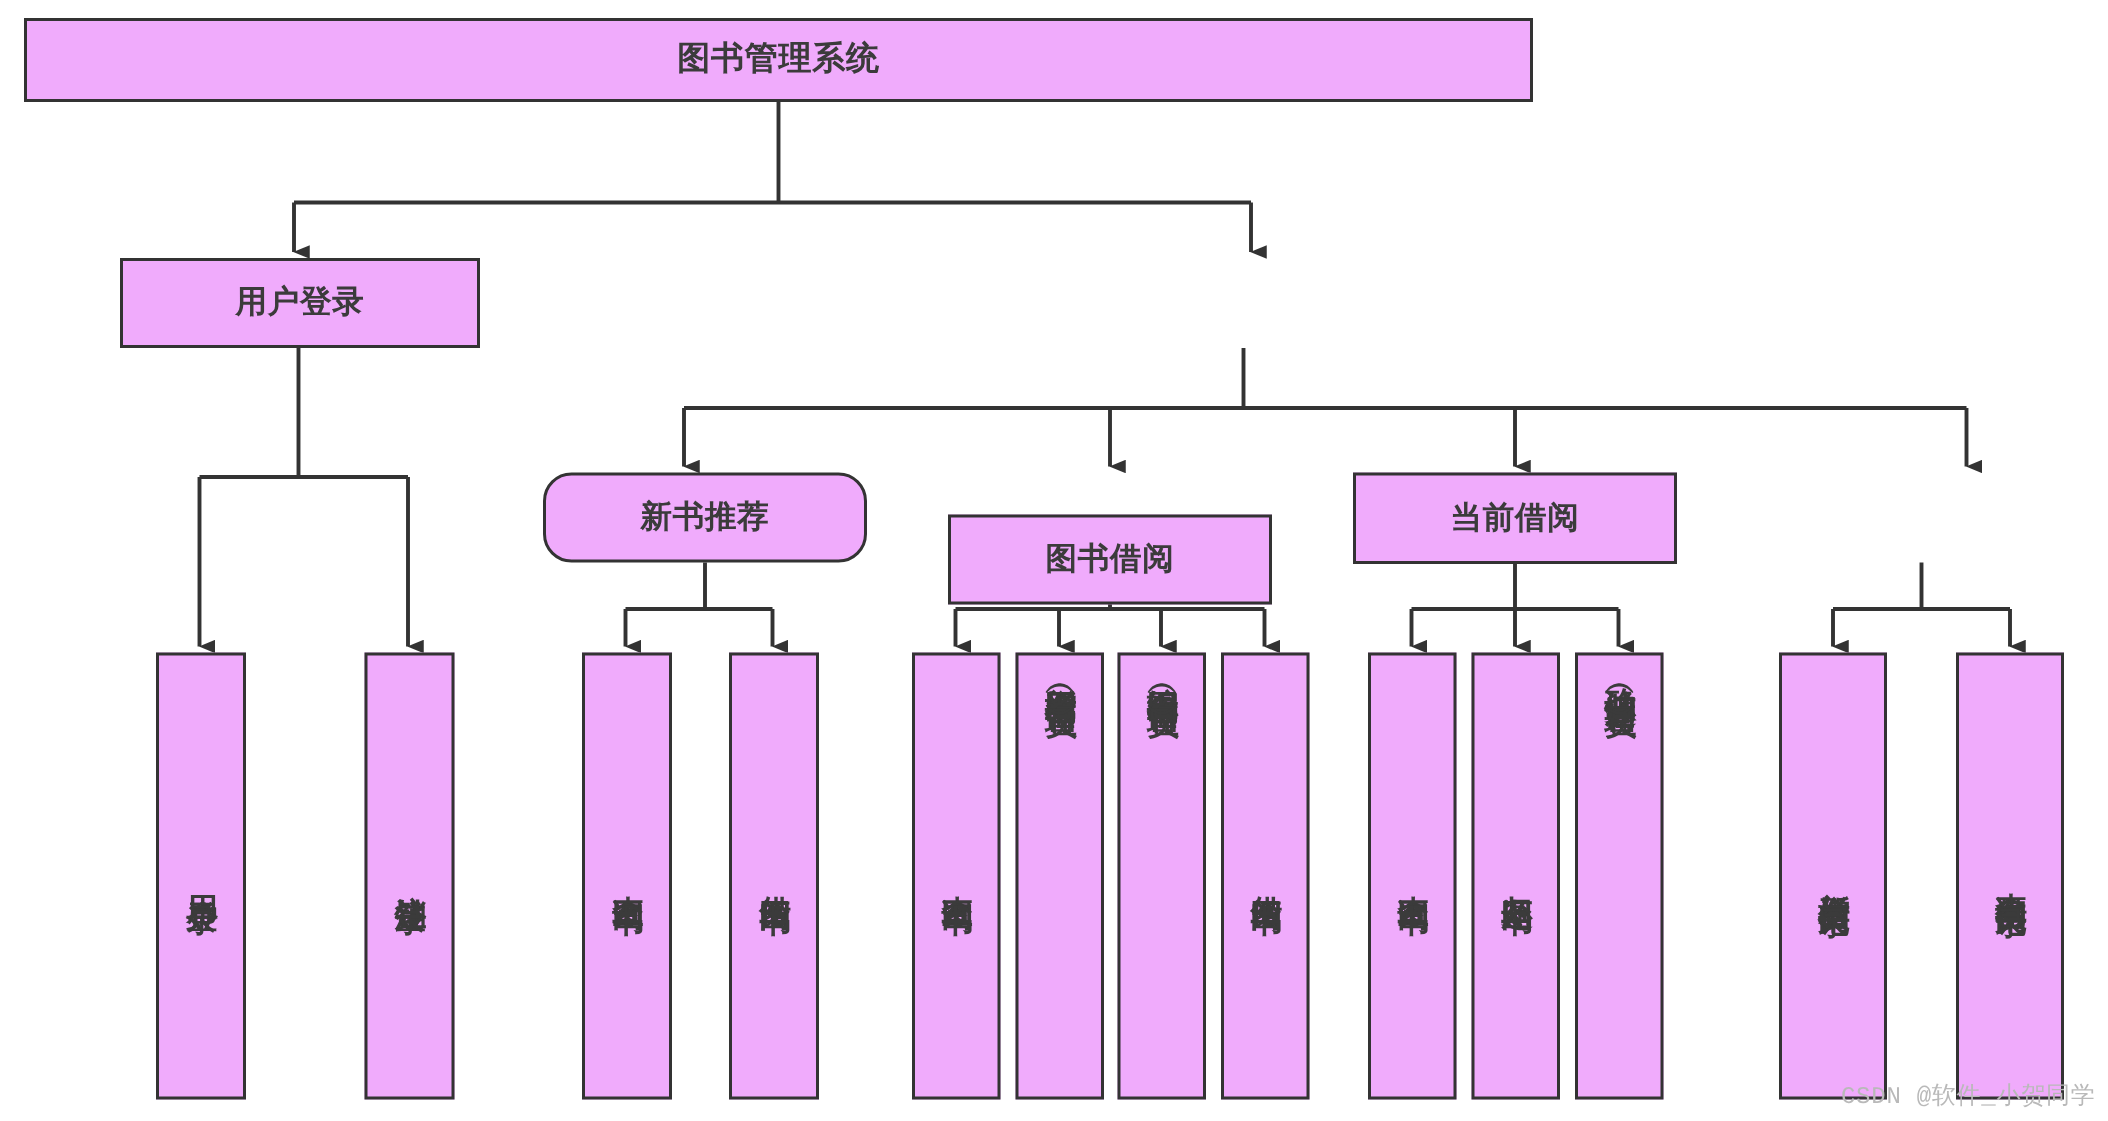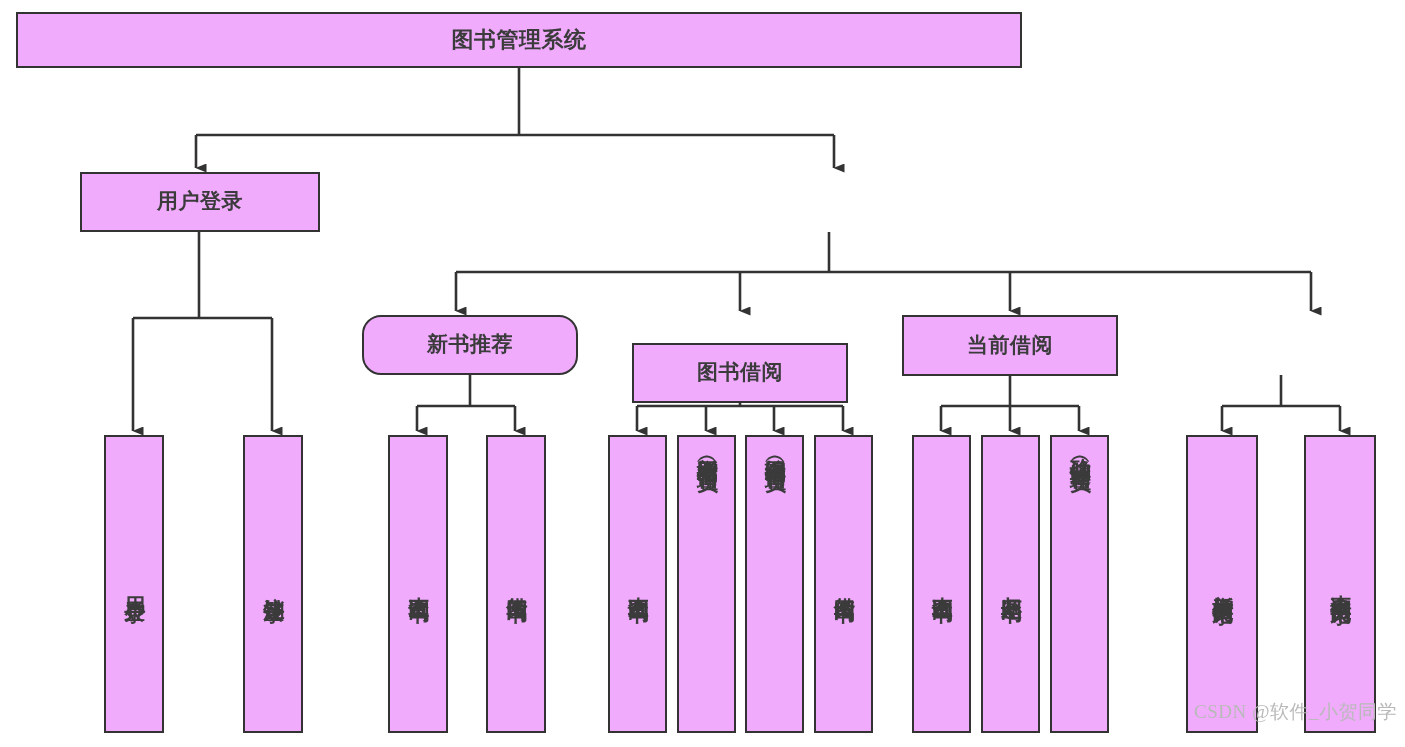--- a/index.html
+++ b/index.html
@@ -66,26 +66,26 @@
     white-space: nowrap;
   }
   
   .node.v.mid {
     align-items: center;
     padding-top: 0;
   }
   #watermark {
     position: absolute;
     right: 8px;
-    bottom: 22px;
-    font-size: 19px;
+    bottom: 6px;
+    font-size: 16px;
     color: #b9b9b9;
     letter-spacing: 0.5px;
     white-space: nowrap;
-    font-family: Liberation Serif, serif;
+    font-family: Liberation Mono, monospace;
   }
 </style>
 </head>
 <body>
 
 <div id="diagram-root">
 
   <svg id="diagram-svg" viewBox="0 0 1405 747" xmlns="http://www.w3.org/2000/svg">
     <defs>
       <marker id="arrowhead" markerWidth="9" markerHeight="11" refX="4.5" refY="10.5" orient="auto" markerUnits="userSpaceOnUse">

